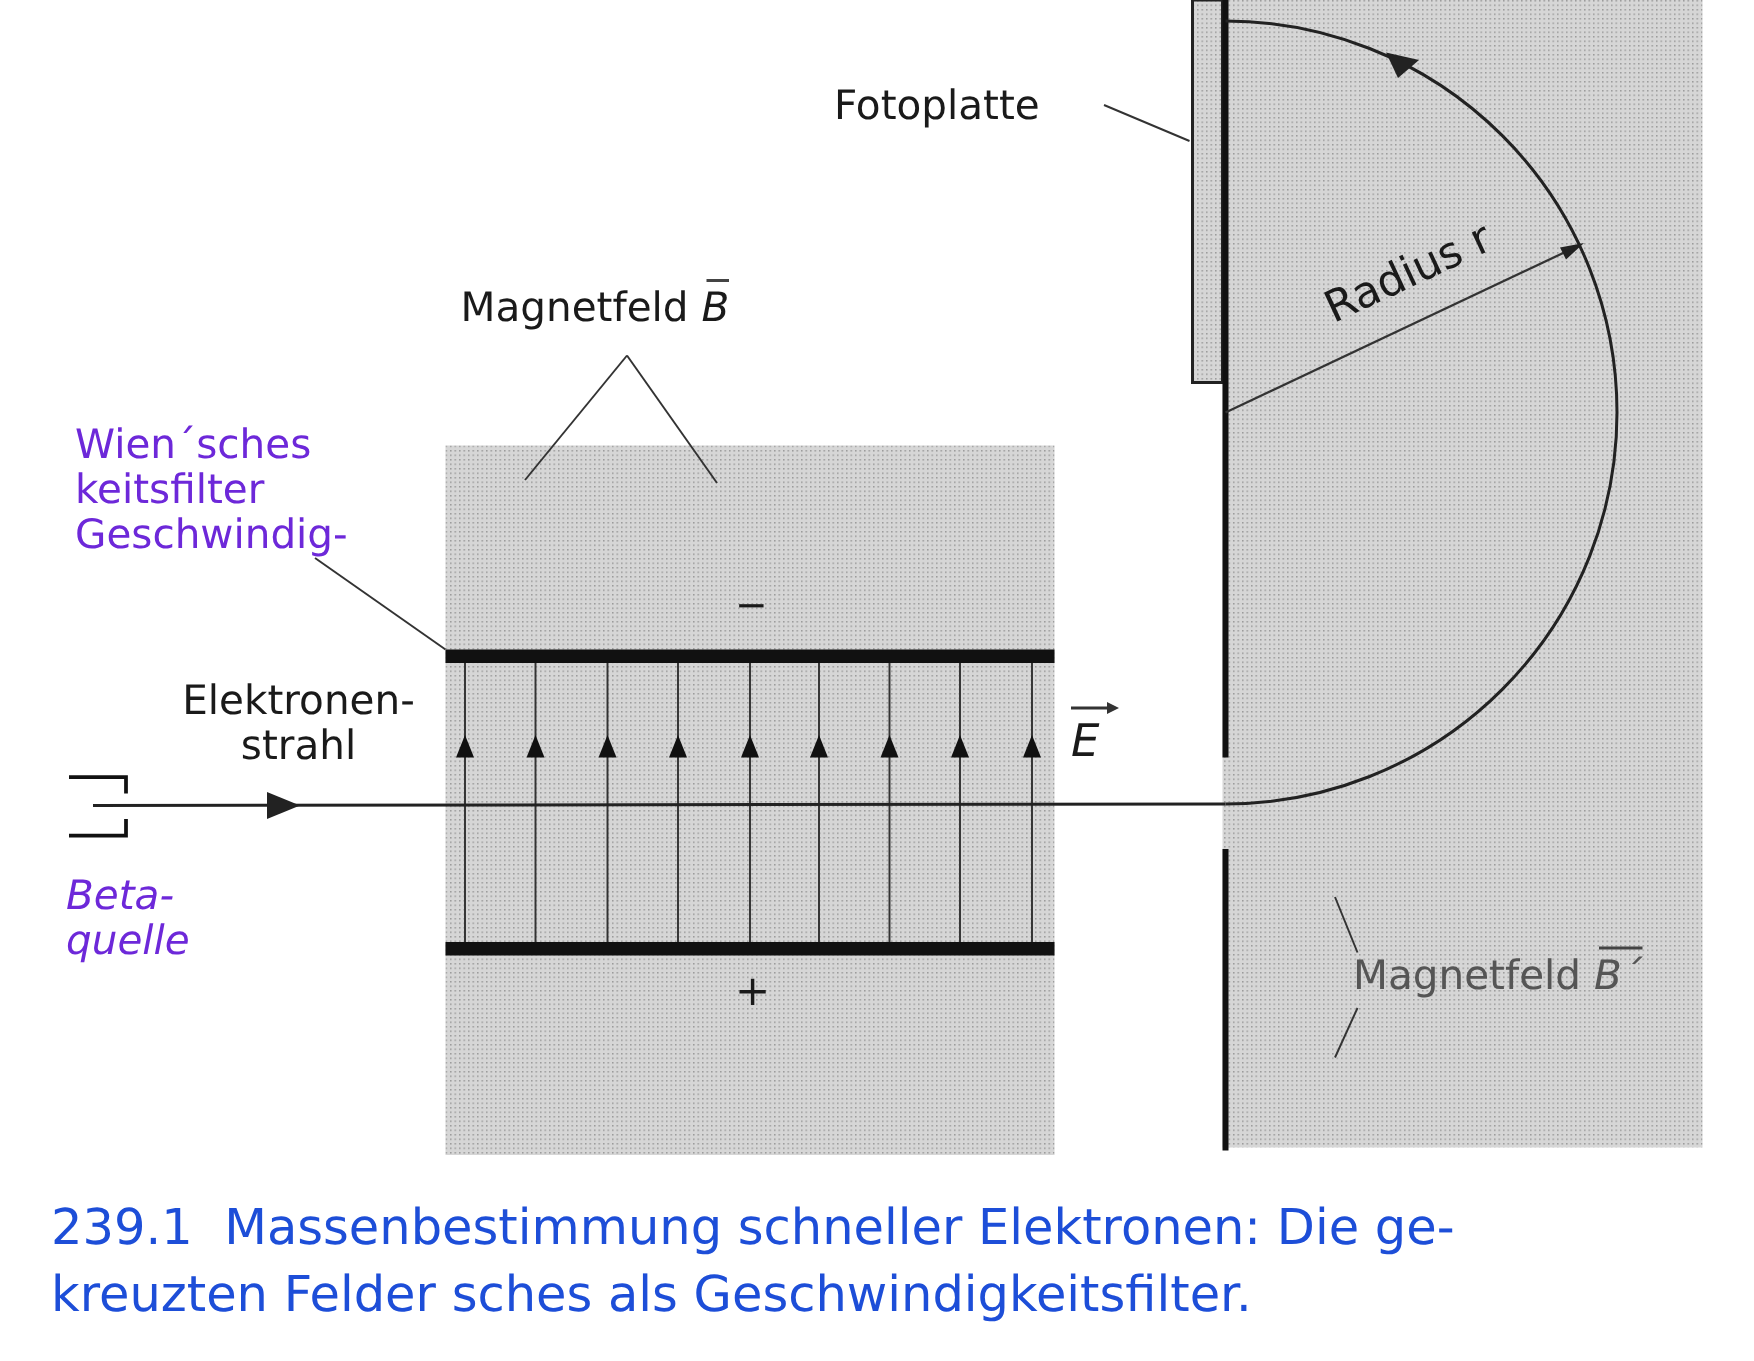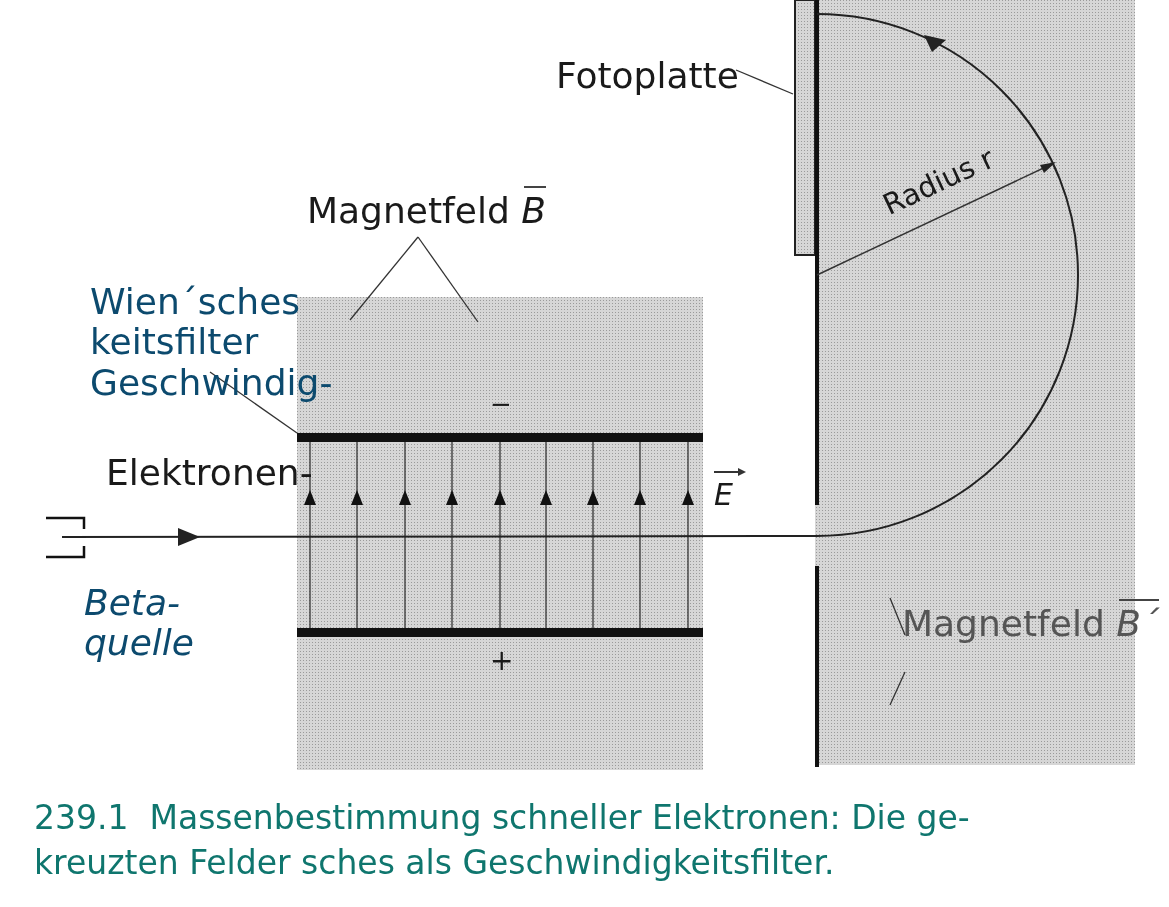--- a/index.html
+++ b/index.html
@@ -1,22 +1,22 @@
 <!DOCTYPE html>
 <html><head>
 <meta charset="utf-8">
 <style>
   html, body { margin: 0; padding: 0; background: #ffffff; }
   body { width: 1169px; height: 907px; position: relative; overflow: hidden;
          font-family: "DejaVu Sans", sans-serif; color: #111; }
   #diagram { position: absolute; left: 0; top: 0; width: 1169px; height: 907px; }
-  .lbl { position: absolute; font-size: 36px; line-height: 1.12; white-space: nowrap; color: #1a1a1a; }
-  .lbl.faded { color: #0c4a6e; margin-left: 40px; }
+  .lbl { position: absolute; font-size: 27px; line-height: 1.12; white-space: nowrap; color: #1a1a1a; }
+  .lbl.faded { color: #6d28d9; }
   .lbl.center { text-align: center; margin-left: 10px; }
-  .caption { position: absolute; left: 34px; top: 796px; font-size: 33px; line-height: 1.35; color: #0f766e; }
+  .caption { position: absolute; left: 34px; top: 796px; font-size: 33px; line-height: 1.35; color: #1d4ed8; }
   .caption .num { letter-spacing: 0; }
   .vec { font-style: italic; position: relative; }
   .vec::before { content: ""; position: absolute; left: 3px; right: 0; top: -4px; border-top: 2px solid #444; }
 </style>
 </head>
 <body>
 
 <svg id="diagram" width="1169" height="907" viewBox="0 0 1169 907" xmlns="http://www.w3.org/2000/svg">
   <defs>
     <pattern id="dots" width="3" height="3" patternUnits="userSpaceOnUse">
@@ -95,35 +95,36 @@
 </div>
 
 <div class="lbl faded" style="left:50px; top:282px;">
   <div>Wien´sches</div>
   <div>keitsfilter</div>
   <div>Geschwindig-</div>
 </div>
 
 <div class="lbl center" style="left:96px; top:453px; width:186px;">
   <div>Elektronen-</div>
+  <div>strahl</div>
 </div>
 
 <div class="lbl faded" style="left:44px; top:583px;font-style:italic;">
   <div>Beta-</div>
   <div>quelle</div>
 </div>
 
 <div class="lbl" style="left:490px; top:390px; font-size:26px;">−</div>
 <div class="lbl" style="left:490px; top:645px; font-size:28px;">+</div>
 
 <div class="lbl" style="left:714px; top:478px; font-style:italic; font-size:30px;">E</div>
 
 <div class="lbl" style="left:878px; top:192px; font-size:29px; transform: rotate(-25deg); transform-origin: left top;">Radius r</div>
 
-<div class="lbl" style="left:902px; top:604px; color:#555;text-align:center;">
+<div class="lbl" style="left:902px; top:636px; color:#555;text-align:center;">
   <span>Magnetfeld</span>
   <span class="vec">B´</span>
 </div>
 
 <div class="caption">
   <div>
     <span class="num">239.1</span>&nbsp;
     <span>Massenbestimmung schneller Elektronen: Die ge-</span>
   </div>
   <div>kreuzten Felder sches als Geschwindigkeitsfilter.</div>

